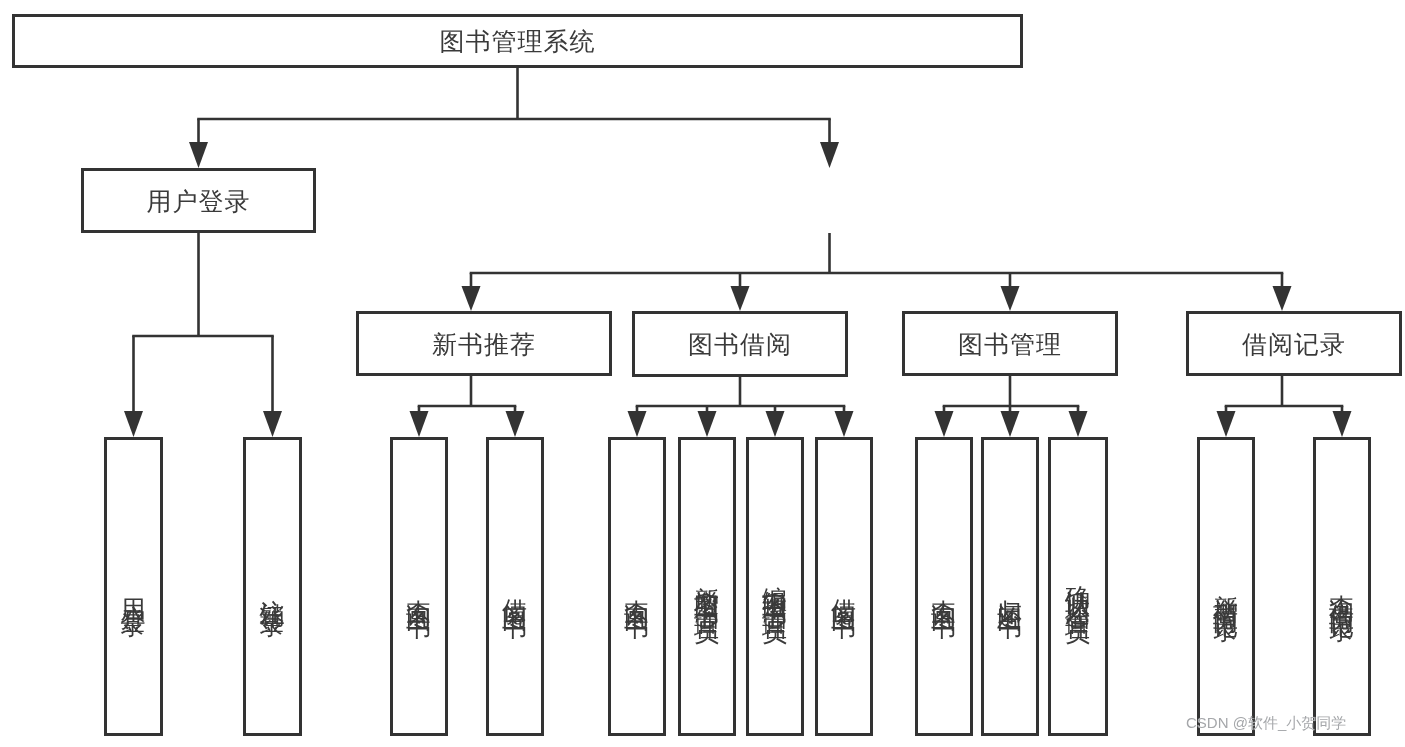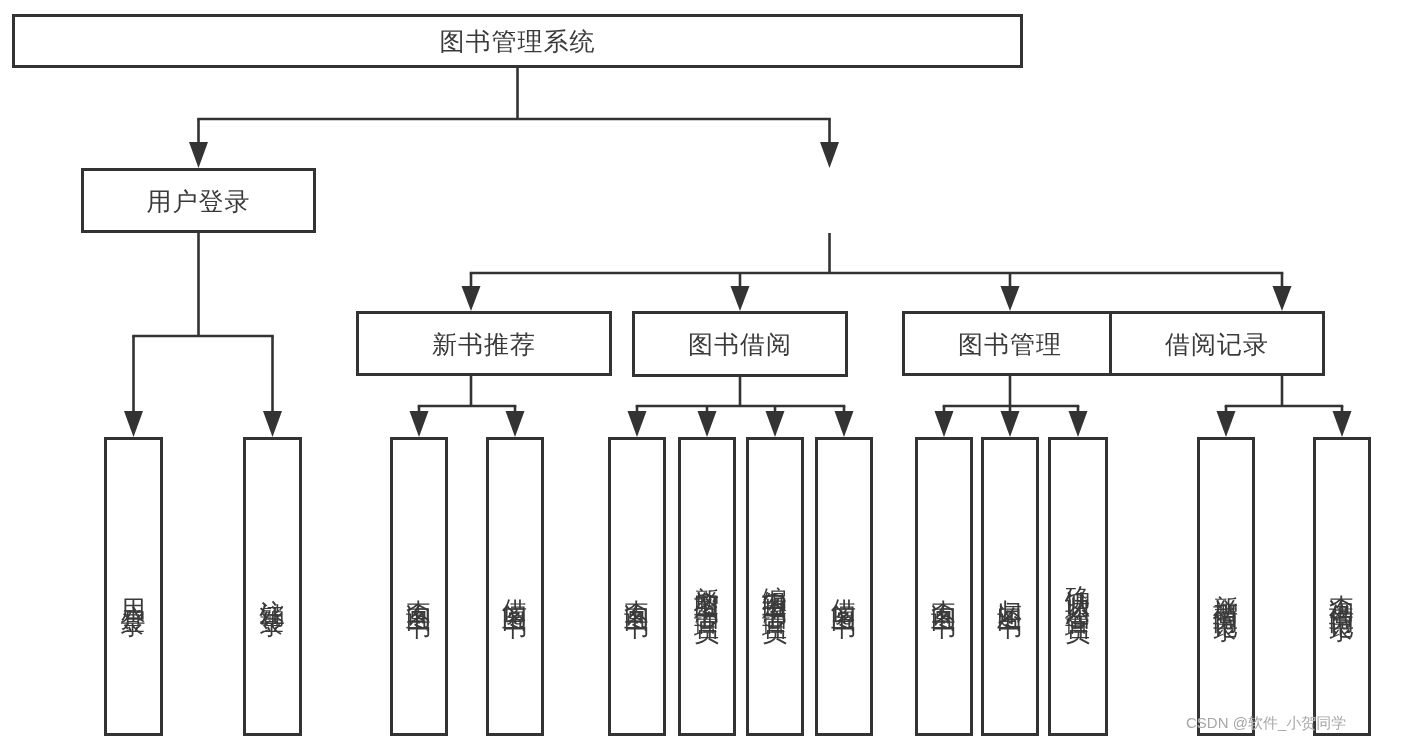--- a/index.html
+++ b/index.html
@@ -119,21 +119,21 @@
 
   <div class="box" style="left:356px;top:311px;width:256px;height:65px;text-align:right;">
     <span>新书推荐</span>
   </div>
   <div class="box" style="left:632px;top:311px;width:216px;height:66px;">
     <span>图书借阅</span>
   </div>
   <div class="box" style="left:902px;top:311px;width:216px;height:65px;">
     <span>图书管理</span>
   </div>
-  <div class="box" style="left:1109px;top:311px;width:216px;height:65px;">
+  <div class="box" style="left:1186px;top:311px;width:216px;height:65px;">
     <span>借阅记录</span>
   </div>
 
   <div class="box vbox" style="left:104px;top:437px;width:59px;height:299px;">
     <span>用户登录</span>
   </div>
   <div class="box vbox" style="left:243px;top:437px;width:59px;height:299px;">
     <span>注销登录</span>
   </div>
 

